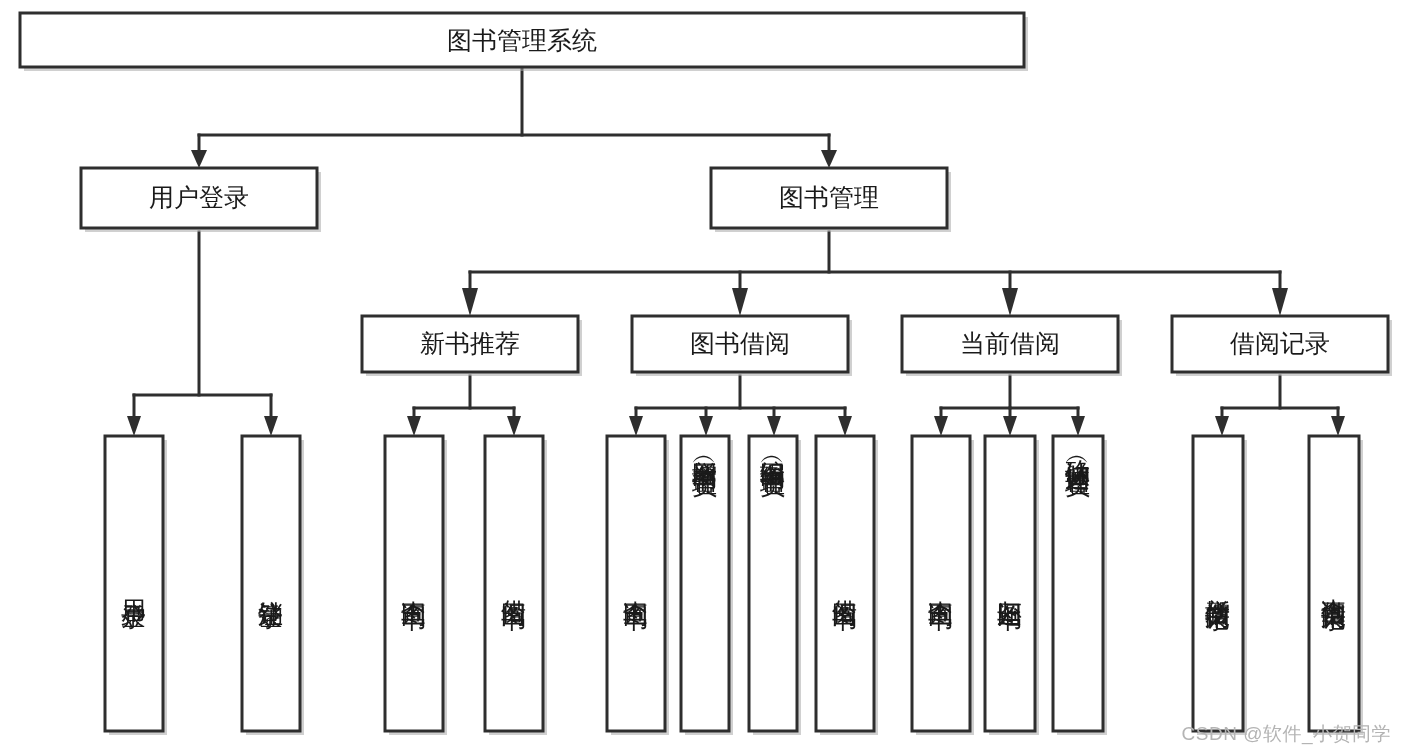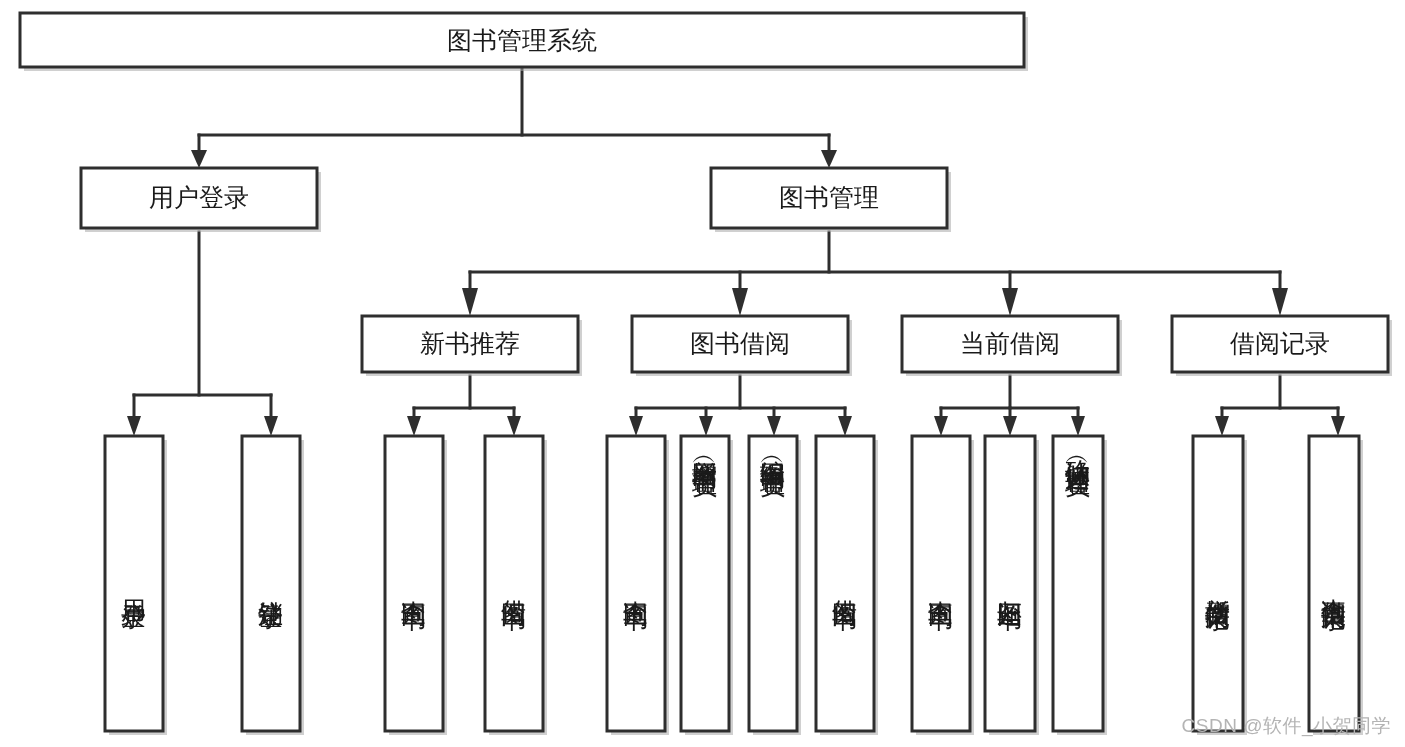--- a/index.html
+++ b/index.html
@@ -73,21 +73,21 @@
     font-size: 25px;
     line-height: 1.04;
     color: #1a1a1a;
     letter-spacing: 2px;
     text-align: center;
     white-space: nowrap;
   }
   .watermark {
     position: absolute;
     right: 14px;
-    bottom: 8px;
+    bottom: 0;
     font-family: "Liberation Sans", "DejaVu Sans", sans-serif;
     font-size: 19px;
     color: #b4b4b4;
     letter-spacing: 0.5px;
     white-space: nowrap;
     user-select: none;
   }
 </style>
 </head>
 <body>

